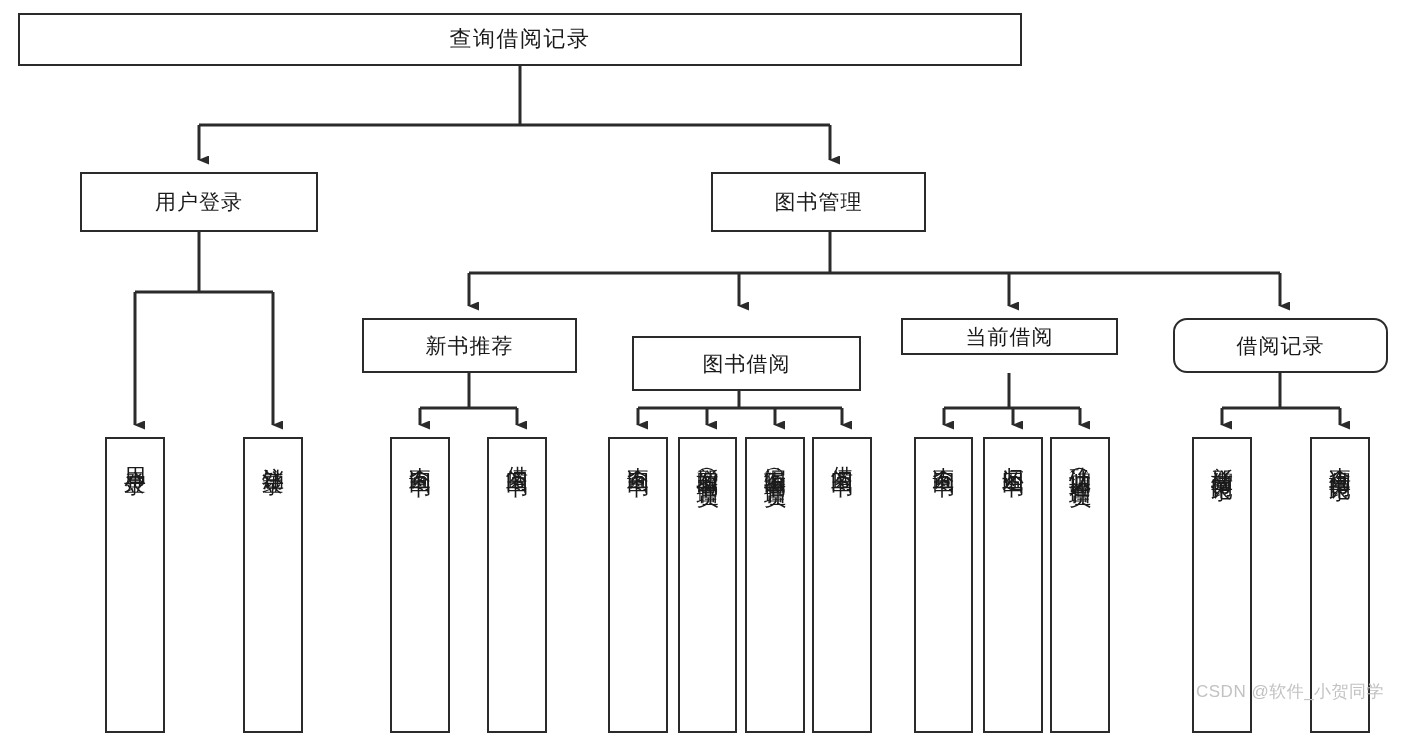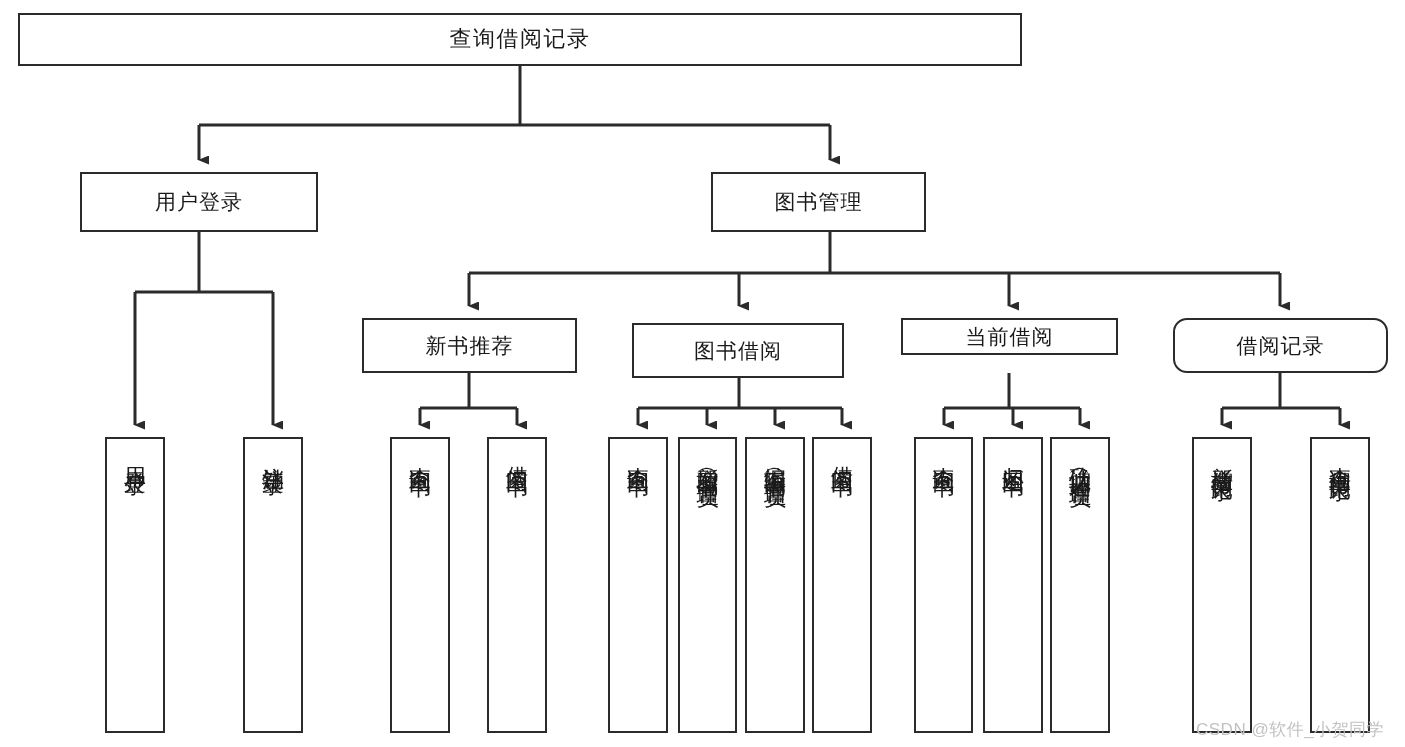--- a/index.html
+++ b/index.html
@@ -139,21 +139,21 @@
   <div class="node horiz" style="left:80px; top:172px; width:238px; height:60px;">
     <span class="lbl">用户登录</span>
   </div>
   <div class="node horiz" style="left:711px; top:172px; width:215px; height:60px;">
     <span class="lbl">图书管理</span>
   </div>
 
   <div class="node horiz" style="left:362px; top:318px; width:215px; height:55px;">
     <span class="lbl">新书推荐</span>
   </div>
-  <div class="node horiz" style="left:632px; top:323px; width:212px; height:55px;">
+  <div class="node horiz" style="left:632px; top:336px; width:229px; height:55px;">
     <span class="lbl">图书借阅</span>
   </div>
   <div class="node horiz" style="left:901px; top:318px; width:217px; height:37px;">
     <span class="lbl">当前借阅</span>
   </div>
   <div class="node horiz" style="left:1173px; top:318px; width:215px; height:55px;border-radius:14px;">
     <span class="lbl">借阅记录</span>
   </div>
 
   <div class="node vert" style="left:105px; top:437px; width:60px; height:296px;">
@@ -193,15 +193,15 @@
     <span class="lbl">确认归还（管理员）</span>
   </div>
 
   <div class="node vert" style="left:1192px; top:437px; width:60px; height:296px;">
     <span class="lbl">新增借阅记录</span>
   </div>
   <div class="node vert" style="left:1310px; top:437px; width:60px; height:296px;">
     <span class="lbl">查询借阅记录</span>
   </div>
 
-  <div class="watermark" style="left:1196px; top:718px;">CSDN @软件_小贺同学</div>
+  <div class="watermark" style="left:1196px; top:680px;">CSDN @软件_小贺同学</div>
 
 </div>
 
 </body></html>

